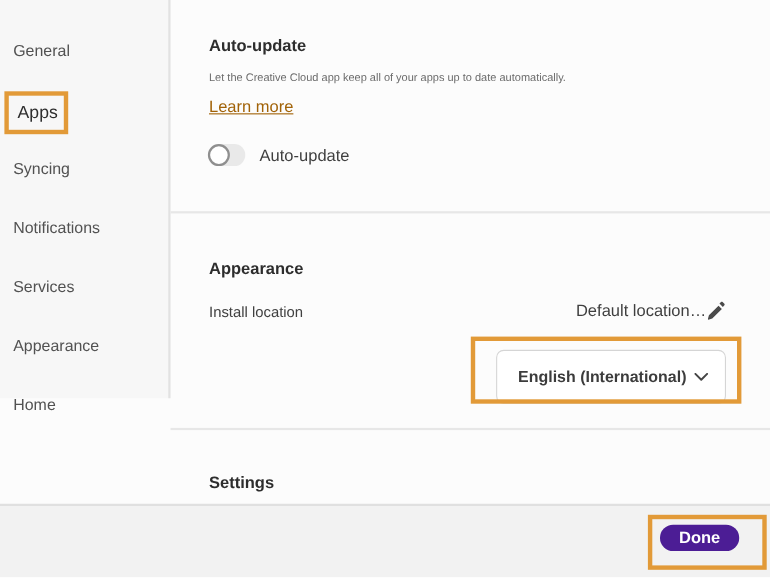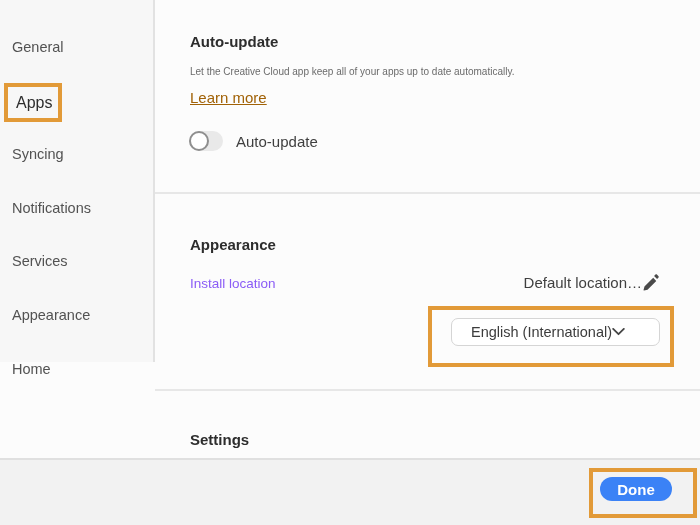--- a/index.html
+++ b/index.html
@@ -53,50 +53,50 @@
     position:absolute; left:0; top:0; width:20px; height:20px; border-radius:50%;
     background:#fff; border:2px solid #8f8f8f; box-sizing:border-box;
   }
   .toggle-label {
     position:absolute; left:236px; top:133px; font-size:15px; color:#3f3f3f;
   }
   .divider { position:absolute; left:155px; width:545px; height:2px; background:#e7e7e7; }
   .divider-1 { top:192px; }
   .divider-2 { top:389px; }
   .field-label {
-    position:absolute; left:190px; font-size:13.5px; color:#8b5cf6; white-space:nowrap;
+    position:absolute; left:190px; font-size:13.5px; color:#404040; white-space:nowrap;
   }
   .lbl-location { top:276px; }
   .lbl-language { top:330px; }
   .location-value-row {
     position:absolute; right:39px; top:273px;
     display:flex; align-items:center; 
   }
   .location-value { font-size:15px; color:#3f3f3f; white-space:nowrap; }
   .edit-btn { background:none; border:none; cursor:pointer; display:flex; padding:0; }
   .select {
-    position:absolute; left:451px; top:318px; width:209px; height:28px;
+    position:absolute; left:451px; top:318px; width:209px; height:49px;
     background:#fff; border:1px solid #d5d5d5; border-radius:7px; box-sizing:border-box;
-    display:flex; align-items:center; 
-    padding:0 15px 0 19px; cursor:pointer;
+    display:flex; align-items:center; justify-content:space-between;
+    padding:0 15px 0 19px; cursor:pointer;font-weight:bold;
   }
   .select-value { font-size:14.5px; color:#3c3c3c; white-space:nowrap; }
   .hl-box {
     position:absolute; border:4px solid #e29a38; box-sizing:border-box; pointer-events:none;
   }
   .hl-language { left:428px; top:306px; width:246px; height:61px; }
   .hl-done     { left:589px; top:468px; width:108px; height:50px; }
   
   .footer {
     position:absolute; left:0; top:458px; width:700px; height:67px;
     background:#f2f2f2; border-top:2px solid #e0e0e0; box-sizing:border-box;
   }
   .done-btn {
     position:absolute; left:600px; top:477px; width:72px; height:24px;
-    border:none; border-radius:18px; background:#3b82f6; color:#ffffff;
+    border:none; border-radius:18px; background:#4c1d95; color:#ffffff;
     font-family:"Liberation Sans", sans-serif; font-size:15px; font-weight:700;
     display:flex; align-items:center; justify-content:center; cursor:pointer;
   }
   .icon { display:inline-flex; }
 </style>
 </head>
 <body>
 
 <div class="screen">
 

